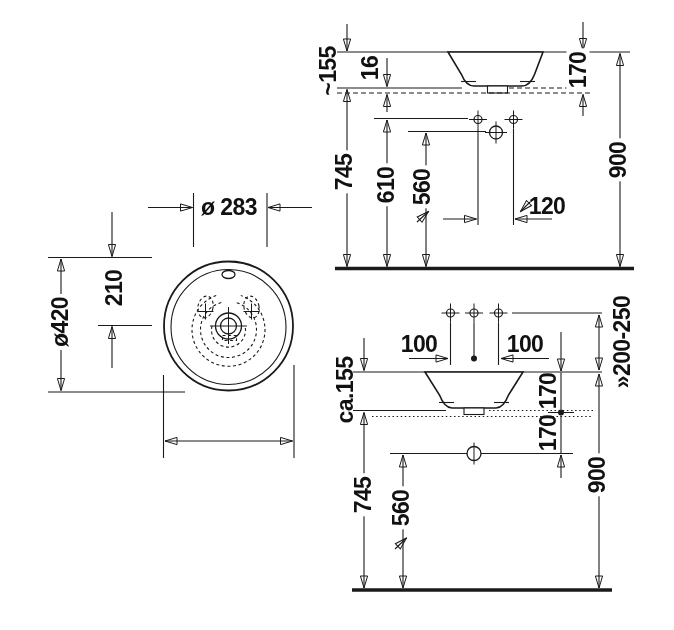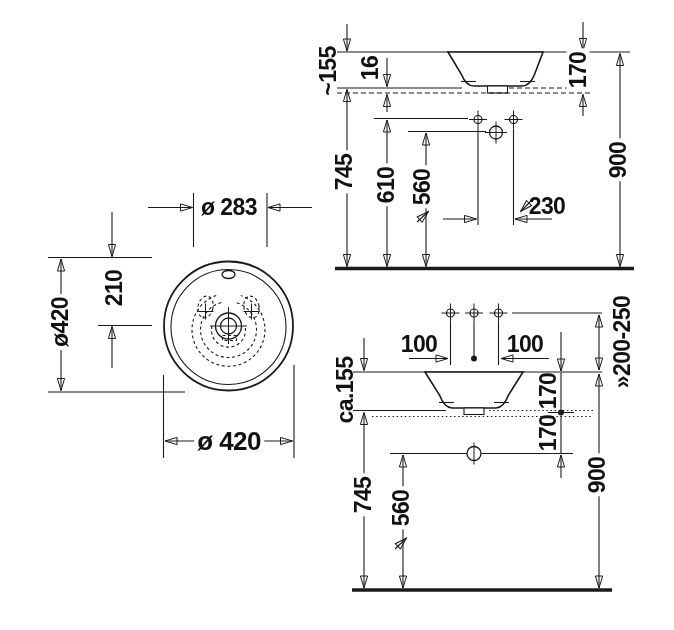--- a/index.html
+++ b/index.html
@@ -156,29 +156,28 @@
       <line x1="364" y1="412.5" x2="364" y2="588" class="sw11" marker-start="url(#ah)" marker-end="url(#ah)"></line>
       <line x1="599" y1="374" x2="599" y2="588" class="sw11" marker-start="url(#ah)" marker-end="url(#ah)"></line>
       <line x1="599" y1="315" x2="599" y2="370" class="sw11" marker-start="url(#ah)" marker-end="url(#ah)"></line>
       <line x1="352" y1="590" x2="612" y2="590" class="floor"></line>
     </g>
   </svg>
 
   <div class="lbl" style="left:229px;top:207px">ø 283</div>
   <div class="lbl rot" style="left:114px;top:288px">210</div>
   <div class="lbl rot wbg" style="left:60px;top:322px">ø420</div>
-  <div class="lbl wbg big" style="left:229px;top:441px">ø 420</div>
 
   <div class="lbl rot" style="left:328px;top:71px">~155</div>
   <div class="lbl rot" style="left:370px;top:68px">16</div>
   <div class="lbl rot wbg" style="left:578px;top:70px">170</div>
   <div class="lbl rot wbg" style="left:344px;top:172px">745</div>
   <div class="lbl rot wbg" style="left:386px;top:185px">610</div>
   <div class="lbl rot wbg" style="left:422px;top:187px">560</div>
-  <div class="lbl" style="left:547px;top:206px">230</div>
+  <div class="lbl" style="left:547px;top:206px">120</div>
   <div class="lbl rot wbg" style="left:618px;top:160px">900</div>
 
   <div class="lbl" style="left:419px;top:344px">100</div>
   <div class="lbl" style="left:525px;top:344px">100</div>
   <div class="lbl rot" style="left:345px;top:390px">ca.155</div>
   <div class="lbl rot" style="left:548px;top:391px">170</div>
   <div class="lbl rot" style="left:548px;top:433px">170</div>
   <div class="lbl rot wbg" style="left:363px;top:495px">745</div>
   <div class="lbl rot wbg" style="left:401px;top:508px">560</div>
   <div class="lbl rot wbg" style="left:597px;top:475px">900</div>

